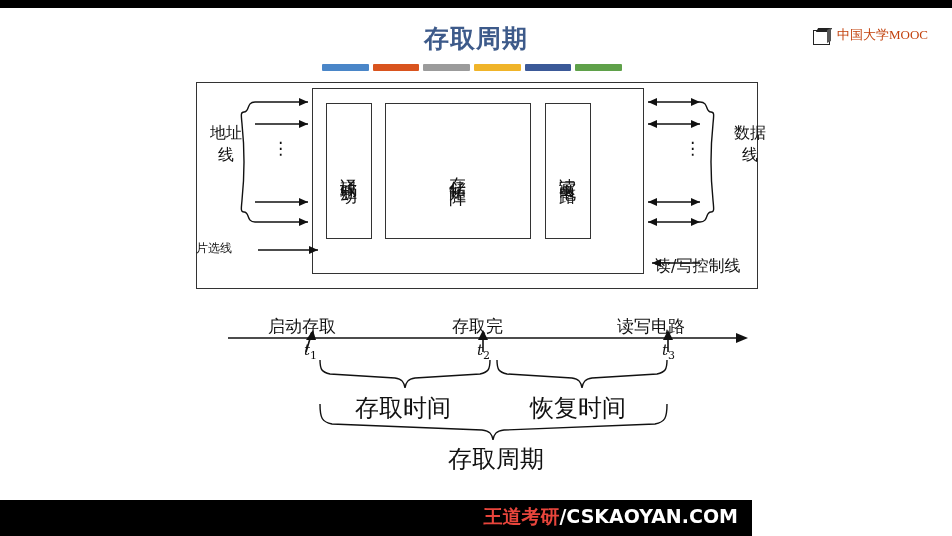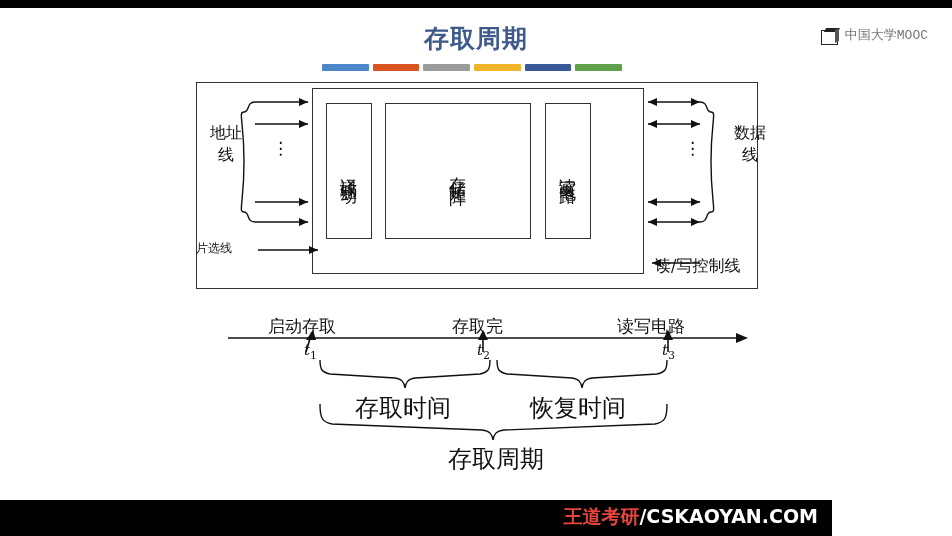--- a/index.html
+++ b/index.html
@@ -14,21 +14,21 @@
   
   .bars{position:absolute;left:322px;top:64px;width:300px;height:7px;display:flex;gap:4px;}
   .bars span{flex:1;height:7px;border-radius:1px;display:block;}
 
   
   .mooc{position:absolute;right:24px;top:26px;display:flex;align-items:center;gap:5px;}
   .mooc .cube{width:19px;height:15px;position:relative;}
   .mooc .cube .b{position:absolute;left:0;top:2px;width:15px;height:13px;background:#ffffff;border:1.6px solid #222;}
   .mooc .cube .t{position:absolute;left:4px;top:0px;width:14px;height:4px;background:#222;transform:skewX(-30deg);}
   .mooc .cube .r{position:absolute;left:14px;top:1px;width:4px;height:13px;background:#555;transform:skewY(-28deg);}
-  .mooc .txt{font-size:13px;color:#737373;font-family:Liberation Mono, monospace;white-space:nowrap;}
+  .mooc .txt{font-size:13px;color:#c2410c;font-family:Liberation Serif, serif;white-space:nowrap;}
 
   
   .chip{position:absolute;left:196px;top:82px;width:560px;height:205px;border:1.6px solid #333;background:#fff;}
   .chipinner{position:absolute;left:115px;top:5px;width:330px;height:184px;border:1.6px solid #333;}
   .blk{position:absolute;border:1.6px solid #333;display:flex;align-items:center;justify-content:center;
        font-family:"DejaVu Serif","Liberation Serif",serif;font-size:17px;color:#111;line-height:1.18;text-align:center;}
   .blk .v{writing-mode:vertical-rl;text-orientation:upright;letter-spacing:3px;}
 
   .decoder{left:13px;top:14px;width:44px;height:134px;}
   .matrix{left:72px;top:14px;width:144px;height:134px;}
@@ -46,21 +46,21 @@
 
   
   .tl-lab{position:absolute;font-family:"DejaVu Serif","Liberation Serif",serif;font-size:17px;color:#111;white-space:nowrap;margin-top:8px;}
   .tl-t{position:absolute;font-family:"DejaVu Serif","Liberation Serif",serif;font-size:15px;font-style:italic;color:#111;}
   .tl-t sub{font-size:11px;font-style:normal;}
   .brace-lab{position:absolute;font-family:"DejaVu Serif","Liberation Serif",serif;font-size:24px;color:#111;white-space:nowrap;}
 
   svg.overlay{position:absolute;left:0;top:0;width:952px;height:536px;pointer-events:none;}
 
   
-  .footer{position:absolute;left:0;bottom:0;width:832px;height:36px;background:#000;}
+  .footer{position:absolute;left:0;bottom:0;width:752px;height:36px;background:#000;}
   .brand{position:absolute;right:14px;bottom:6px;font-size:19px;font-weight:700;font-family:"DejaVu Sans","Liberation Sans",sans-serif;}
   .brand .cn{color:#e8453c;}
   .brand .en{color:#ffffff;}
   .blackbar-top{position:absolute;left:0;top:0;width:952px;height:8px;background:#000;}
 </style>
 </head>
 <body>
 
 <div class="slide">
 

